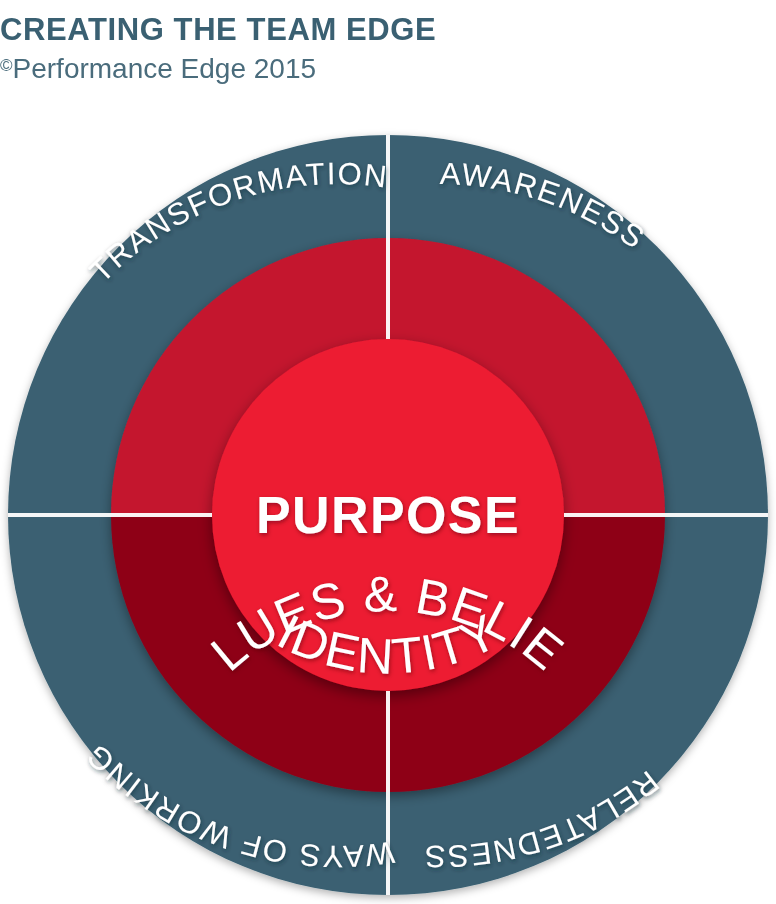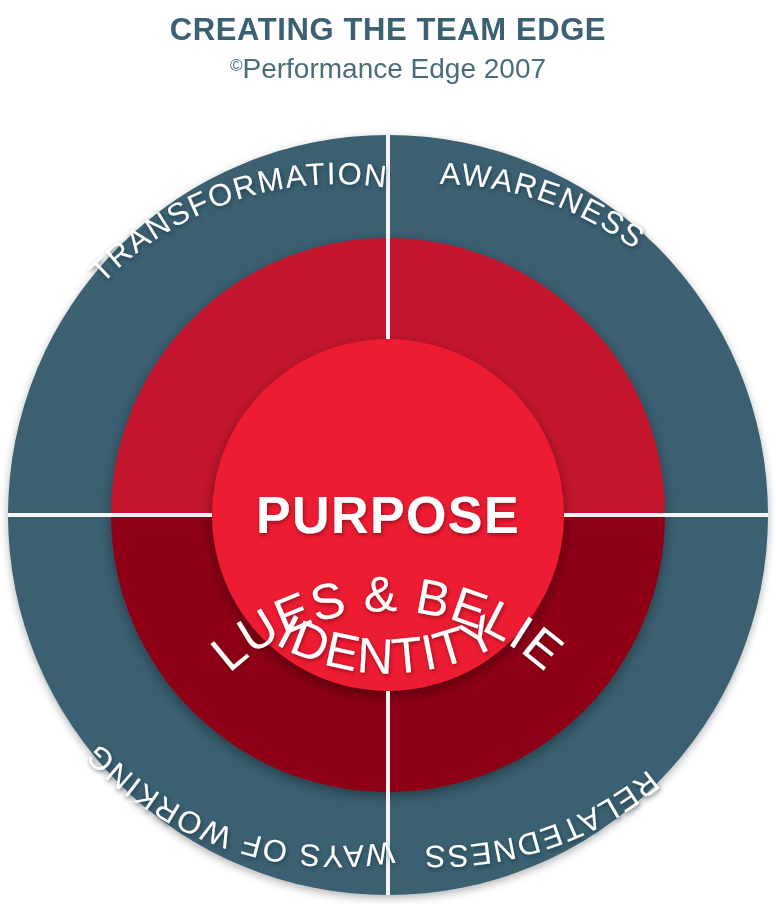--- a/index.html
+++ b/index.html
@@ -19,21 +19,20 @@
     position: relative;
     width: 776px;
     height: 904px;
     background: #ffffff;
   }
   .header {
     position: absolute;
     top: 0;
     left: 0;
     width: 776px;
-    text-align: center;
     z-index: 5;
   }
   .title-main {
     margin: 0;
     padding-top: 14px;
     font-family: "Liberation Sans", sans-serif;
     font-size: 31px;
     font-weight: bold;
     letter-spacing: 0.6px;
     color: #3A6072;
@@ -81,21 +80,21 @@
     fill: #ffffff;
   }
 </style>
 </head>
 <body>
 
 <div id="stage">
 
   <div class="header">
     <div class="title-main">CREATING THE TEAM EDGE</div>
-    <div class="title-sub"><span class="copy-mark">©</span><span>Performance Edge 2007</span></div>
+    <div class="title-sub"><span class="copy-mark">©</span><span>Performance Edge 2015</span></div>
   </div>
 
   <svg class="wheel" viewBox="0 0 776 904">
     <defs>
 
       <filter id="wheelShadow" x="-20%" y="-20%" width="140%" height="140%">
         <feDropShadow dx="0" dy="3" stdDeviation="4" flood-color="#000000" flood-opacity="0.30"></feDropShadow>
       </filter>
       <filter id="ringShadow" x="-25%" y="-25%" width="150%" height="150%">
         <feDropShadow dx="0" dy="4" stdDeviation="6" flood-color="#000000" flood-opacity="0.38"></feDropShadow>

